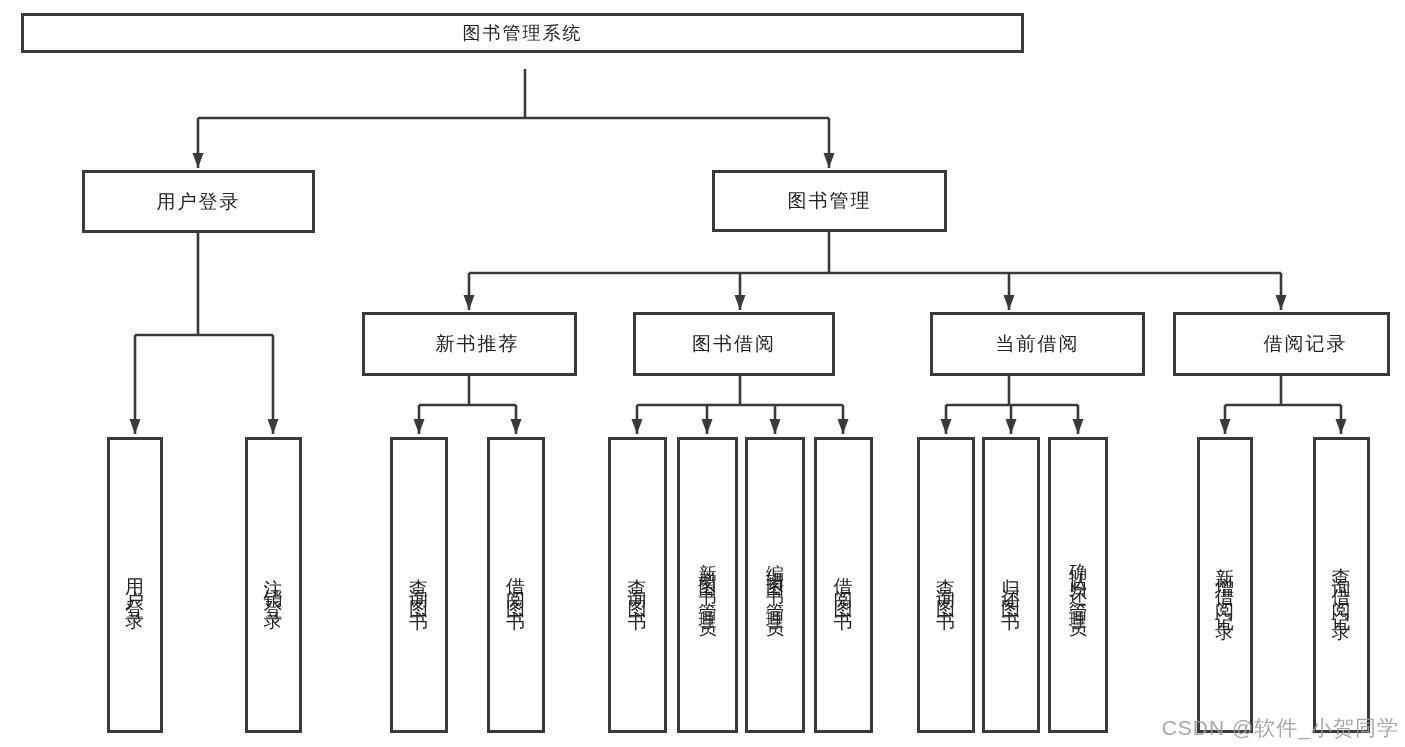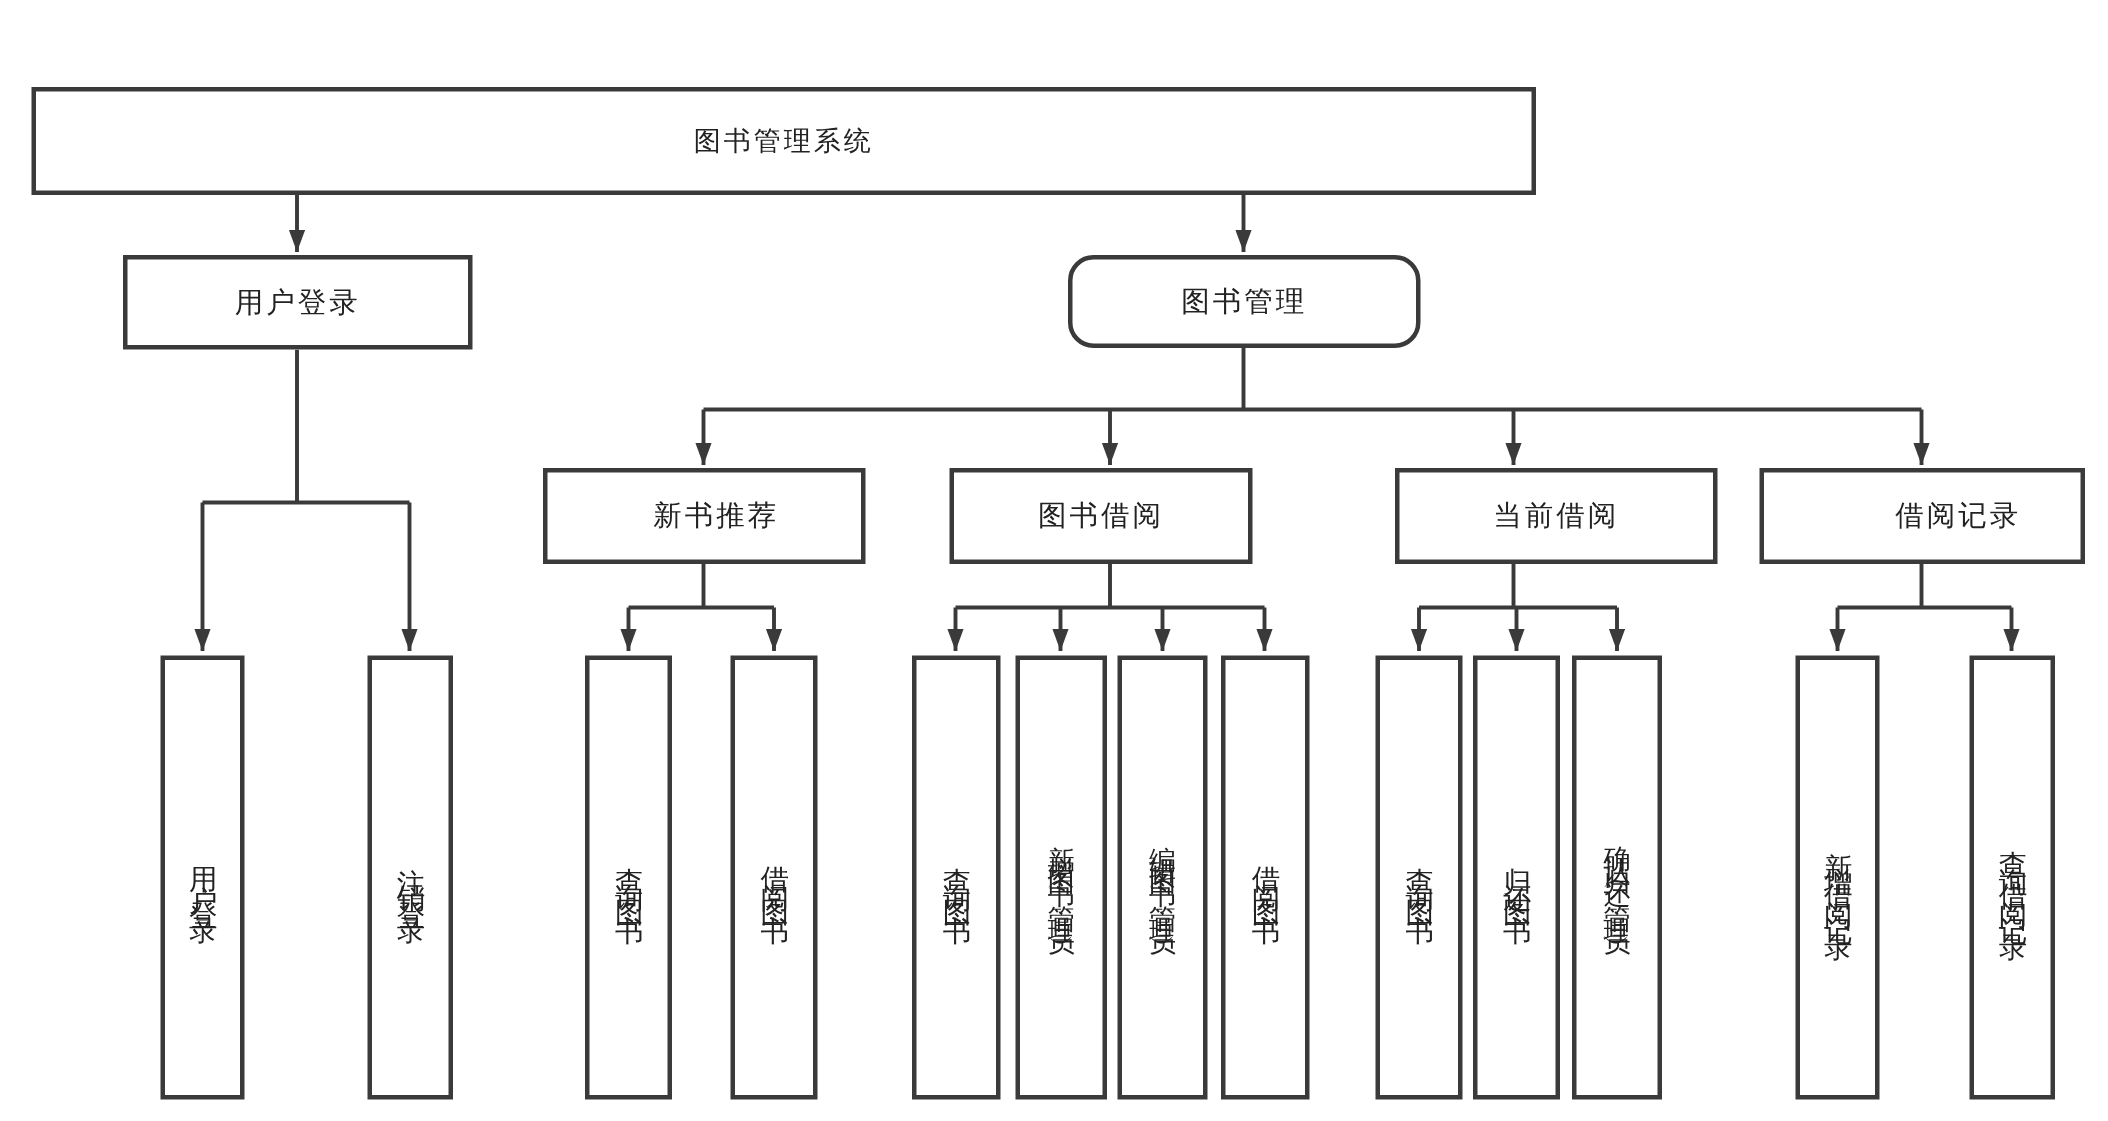--- a/index.html
+++ b/index.html
@@ -99,28 +99,28 @@
       <path d="M775 405 V434"></path>
       <path d="M843 405 V434"></path>
       <path d="M946 405 V434"></path>
       <path d="M1011 405 V434"></path>
       <path d="M1078 405 V434"></path>
       <path d="M1225 405 V434"></path>
       <path d="M1341 405 V434"></path>
     </g>
   </svg>
 
-  <div class="box h root" style="left:21px; top:13px; width:1003px; height:72px;margin-top:45px;">
+  <div class="box h root" style="left:21px; top:13px; width:1003px; height:40px;">
     <span>图书管理系统</span>
   </div>
 
   <div class="box h" style="left:82px; top:170px; width:233px; height:63px;">
     <span>用户登录</span>
   </div>
-  <div class="box h" style="left:712px; top:170px; width:235px; height:62px;border-radius:17px;">
+  <div class="box h" style="left:712px; top:170px; width:235px; height:62px;">
     <span>图书管理</span>
   </div>
 
   <div class="box h" style="left:362px; top:312px; width:215px; height:64px;padding-left:16px;">
     <span>新书推荐</span>
   </div>
   <div class="box h" style="left:633px; top:312px; width:202px; height:64px;">
     <span>图书借阅</span>
   </div>
   <div class="box h" style="left:902px; top:312px; width:215px; height:64px;margin-left:28px;">
@@ -167,14 +167,15 @@
     <span>确认归还（管理员）</span>
   </div>
 
   <div class="box v" style="left:1197px; top:437px; width:56px; height:296px;">
     <span>新增借阅记录</span>
   </div>
   <div class="box v" style="left:1313px; top:437px; width:57px; height:296px;">
     <span>查询借阅记录</span>
   </div>
 
+  <div class="watermark">CSDN @软件_小贺同学</div>
 
 </div>
 
 </body></html>

